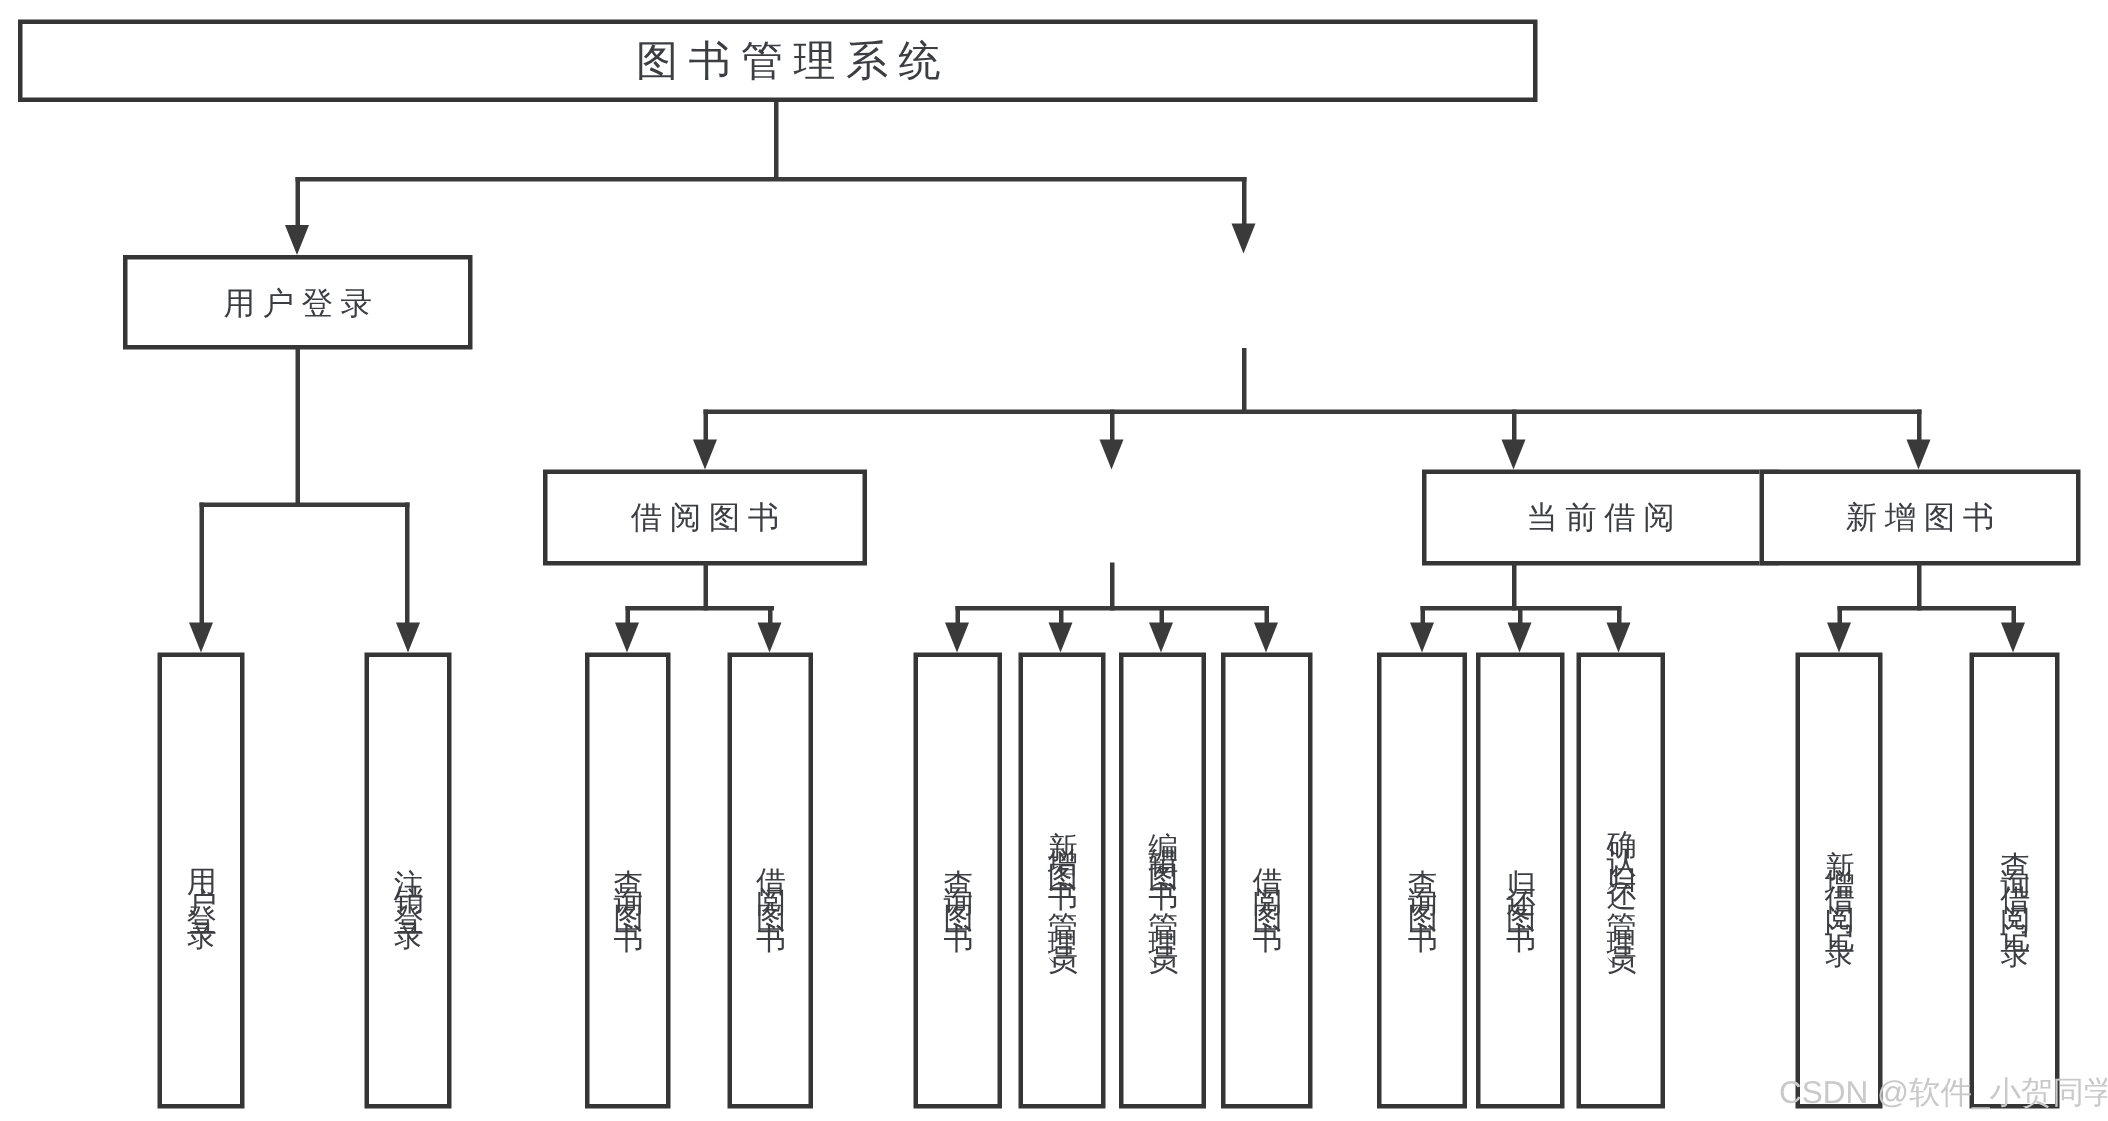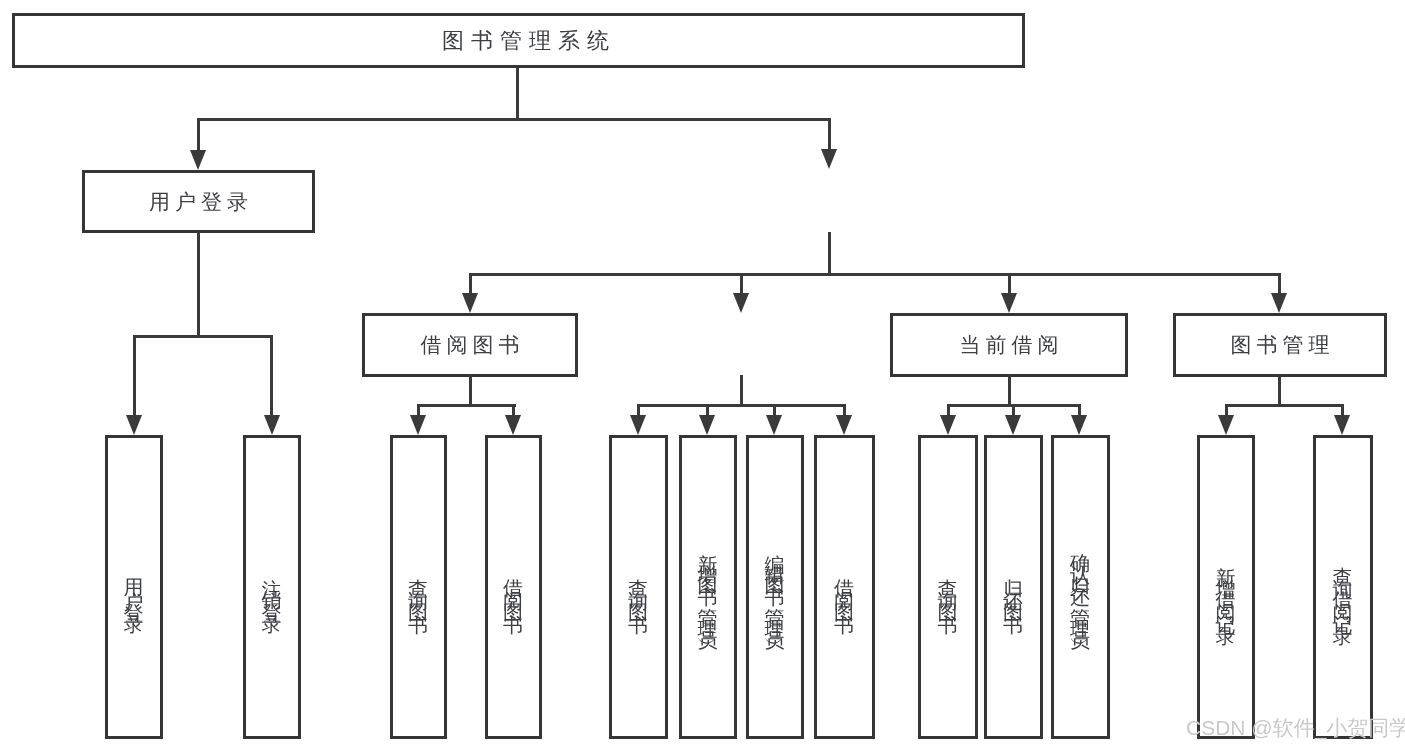--- a/index.html
+++ b/index.html
@@ -14,21 +14,21 @@
     position:absolute;
     box-sizing:border-box;
     border:3px solid #353535;
     background:#ffffff;
     display:flex;
     align-items:center;
     justify-content:center;
     color:#3c3e42;
   }
   .hnode{font-size:21px;letter-spacing:5px;padding-left:5px;white-space:nowrap;}
-  .root-node{font-size:22px;letter-spacing:7px;padding-left:21px;}
+  .root-node{font-size:28px;letter-spacing:7px;padding-left:21px;}
   .vnode{font-size:20px;}
   .vnode .vtext{
     writing-mode:vertical-rl;
     text-orientation:mixed;
     letter-spacing:12px;
     line-height:1;
     white-space:nowrap;
   }
   .vl{position:absolute;width:3px;background:#3a3a3a;}
   .hl{position:absolute;height:3px;background:#3a3a3a;}
@@ -59,26 +59,26 @@
   <div class="node hnode" style="left:82px;top:170px;width:233px;height:63px">
     <span>用户登录</span>
   </div>
 
 
   <div class="node hnode" style="left:362px;top:313px;width:216px;height:64px">
     <span>借阅图书</span>
   </div>
 
 
-  <div class="node hnode" style="left:890px;top:313px;width:238px;height:64px">
+  <div class="node hnode" style="left:948px;top:313px;width:238px;height:64px">
     <span>当前借阅</span>
   </div>
 
   <div class="node hnode" style="left:1173px;top:313px;width:214px;height:64px">
-    <span>图书管理</span>
+    <span>新增图书</span>
   </div>
 
   <div class="node vnode" style="left:105px;top:435px;width:58px;height:304px">
     <span class="vtext">用户登录</span>
   </div>
 
   <div class="node vnode" style="left:243px;top:435px;width:58px;height:304px">
     <span class="vtext">注销登录</span>
   </div>
 

